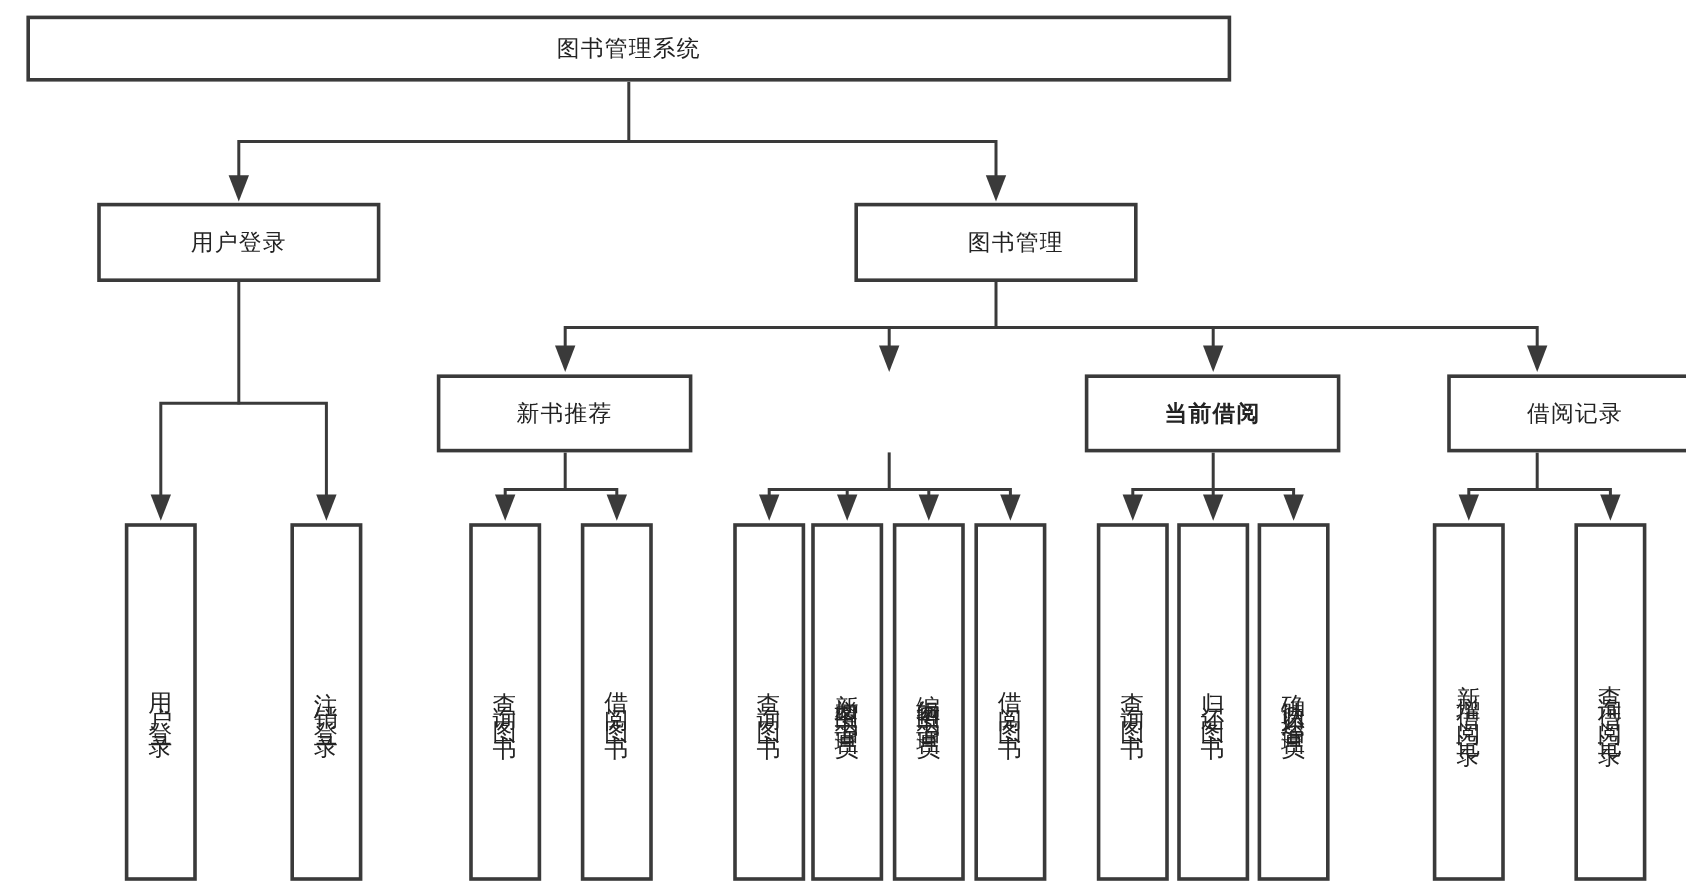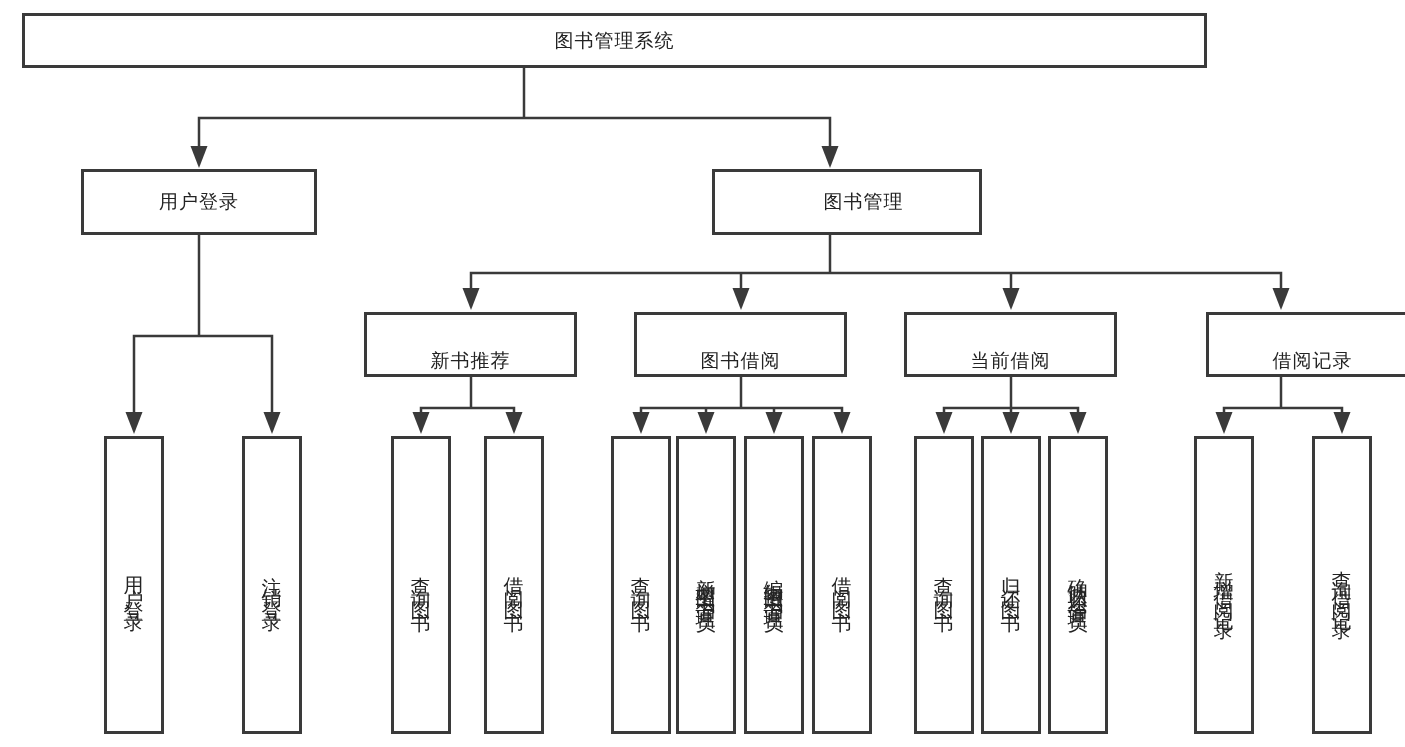--- a/index.html
+++ b/index.html
@@ -29,27 +29,27 @@
     color: #232323;
     display: flex;
     align-items: center;
     justify-content: center;
     z-index: 2;
   }
   .box.h {
     font-size: 19px;
     letter-spacing: 1px;
   }
-  .box.root  { left: 22px;  top: 13px;  width: 1185px; height: 55px; }
+  .box.root  { left: 22px;  top: 13px;  width: 1004px; height: 55px; }
   .box.b1    { left: 81px;  top: 169px; width: 236px;  height: 66px; }
-  .box.b2    { left: 712px; top: 169px; width: 270px;  height: 66px; padding-left: 33px; }
-  .box.m     { top: 312px; width: 213px; height: 65px; align-items: flex-end; }
+  .box.b2    { left: 712px; top: 169px; width: 236px;  height: 66px; padding-left: 33px; }
+  .box.m     { top: 312px; width: 213px; height: 65px; }
   .box.m1    { left: 364px; }
   .box.m2    { left: 634px; }
-  .box.m3    { left: 904px; }
+  .box.m3    { left: 904px; font-weight: bold; }
   .box.m4    { left: 1174px; margin-left: 32px; }
   .box.leaf  { top: 436px; width: 60px; height: 298px; }
   .leaf .vtext {
     writing-mode: vertical-rl;
     text-orientation: mixed;
     font-size: 20px;
     letter-spacing: 12px;
     white-space: nowrap;
     line-height: 1;
   }
@@ -133,23 +133,20 @@
   <div class="box h b1">
     <span>用户登录</span>
   </div>
   <div class="box h b2">
     <span>图书管理</span>
   </div>
 
   <div class="box h m m1">
     <span>新书推荐</span>
   </div>
-  <div class="box h m m2">
-    <span>图书借阅</span>
-  </div>
   <div class="box h m m3">
     <span>当前借阅</span>
   </div>
   <div class="box h m m4">
     <span>借阅记录</span>
   </div>
 
   <div class="box leaf" style="left:104px">
     <span class="vtext">用户登录</span>
   </div>

